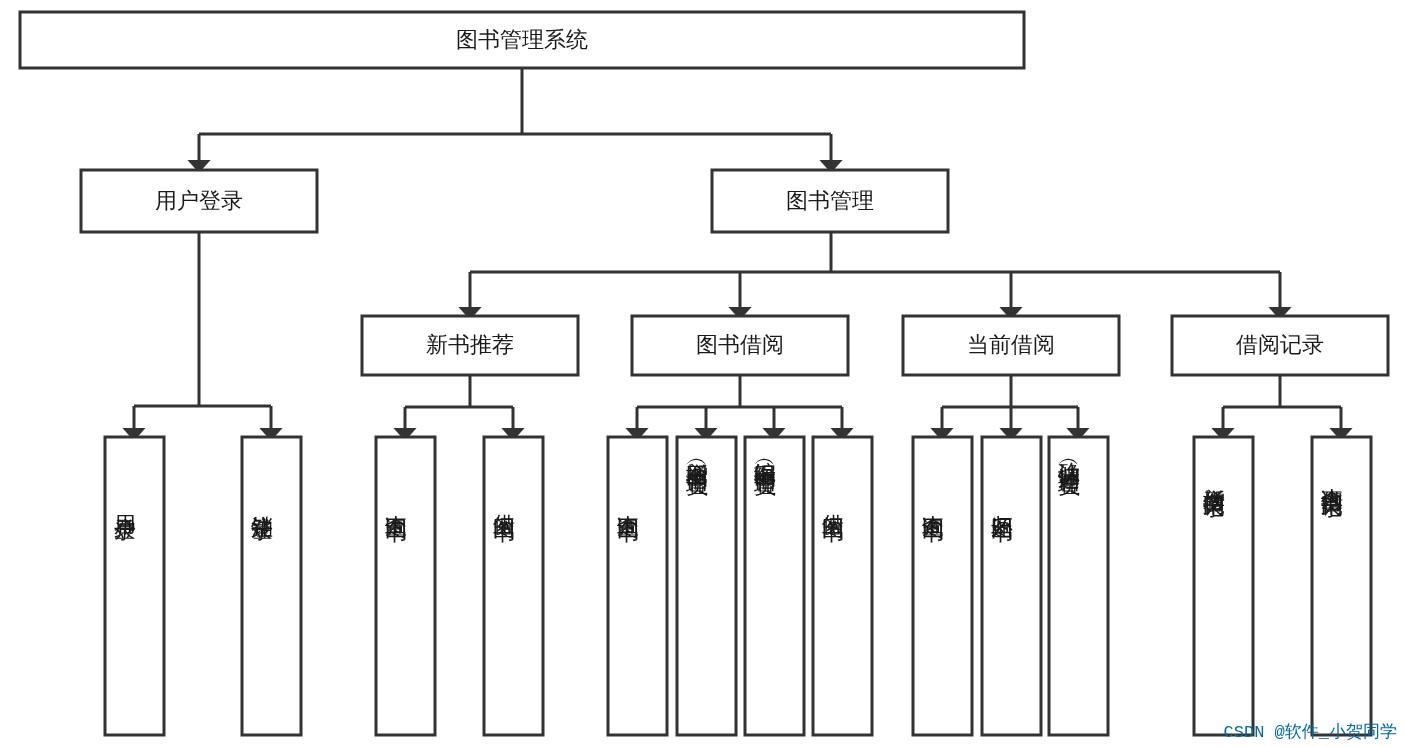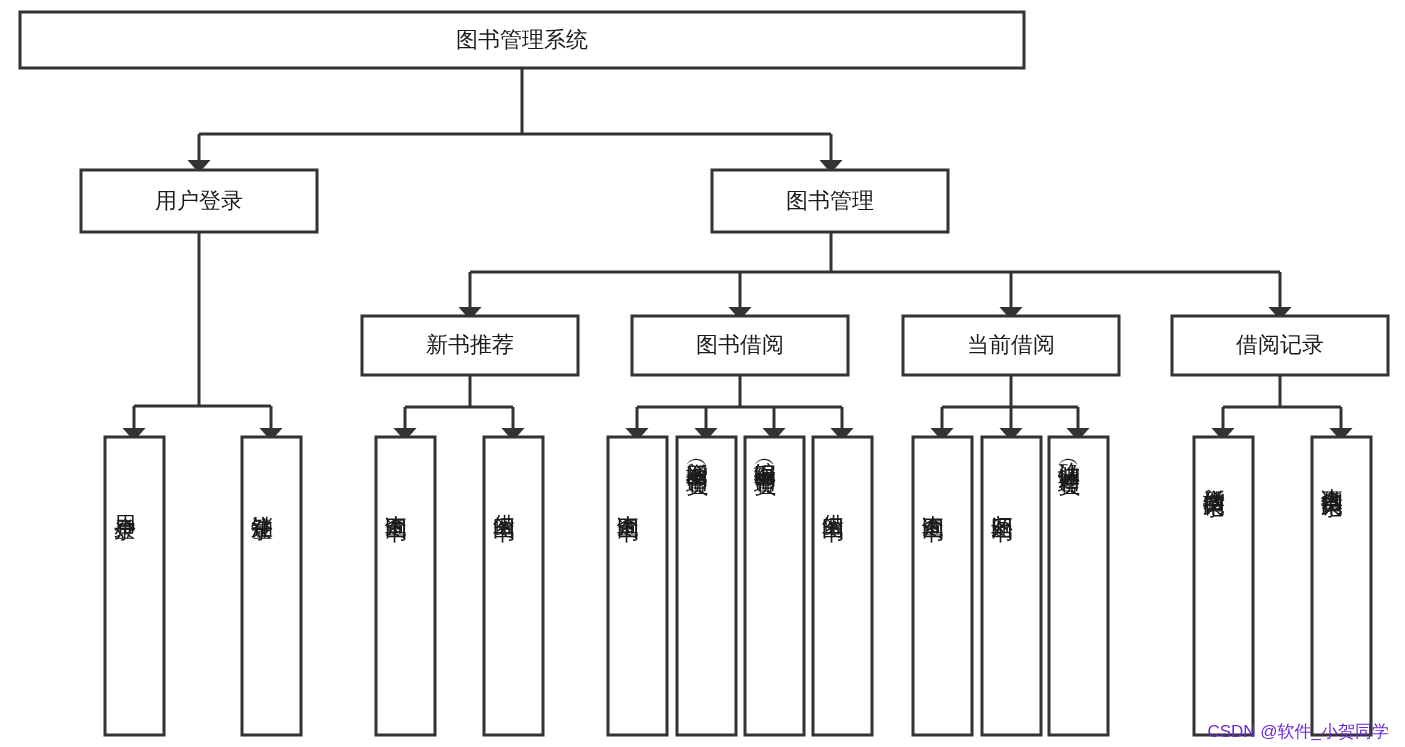--- a/index.html
+++ b/index.html
@@ -49,25 +49,25 @@
     font-size: 22px;
     fill: #1a1a1a;
     writing-mode: vertical-rl;
     text-orientation: upright;
     dominant-baseline: hanging;
     text-anchor: start;
     letter-spacing: 2px;
   }
   .watermark {
     position: absolute;
-    right: 16px;
+    right: 8px;
     bottom: 4px;
-    font-family: Liberation Sans, sans-serif;
+    font-family: Liberation Mono, monospace;
     font-size: 17px;
-    color: #6d28d9;
+    color: #0369a1;
     white-space: nowrap;
     pointer-events: none;
   }
 </style>
 </head>
 <body>
 
 <div id="diagram-root">
 
   <svg id="tree-svg" viewBox="0 0 1405 747" xmlns="http://www.w3.org/2000/svg">

